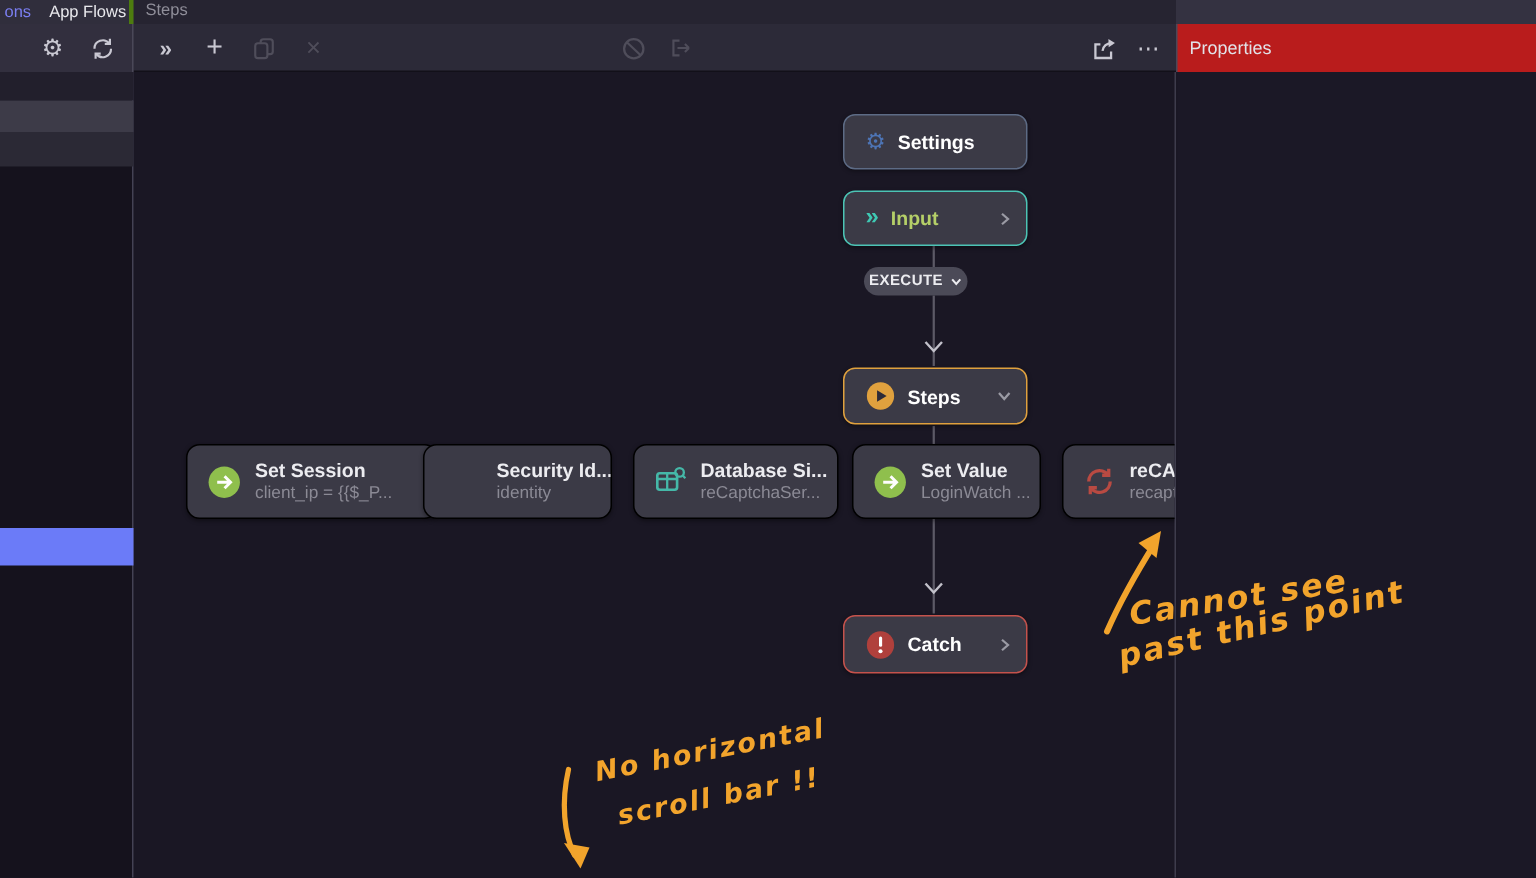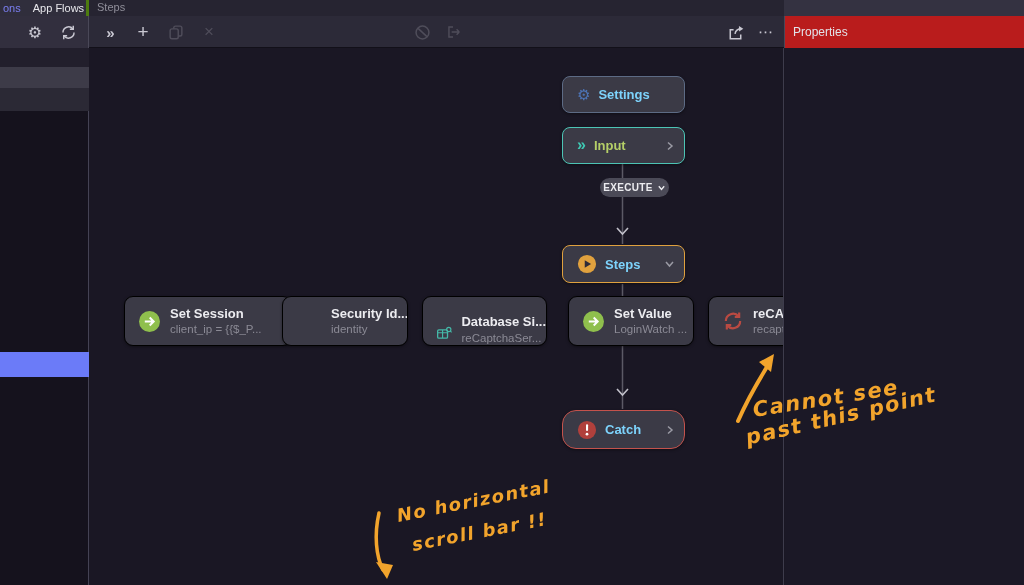--- a/index.html
+++ b/index.html
@@ -52,45 +52,45 @@
   #canvas { position:absolute; left:90px; top:48px; width:694px; height:537px; background:#1a1724;
             overflow:hidden; border-right:1px solid #3e3c4c; }
   #wires { position:absolute; left:0; top:0; }
 
   .node { position:absolute; background:#3b3a46; border-radius:8px; border:1.5px solid;
           display:flex; align-items:center; padding-left:14px; gap:8px;
           box-shadow:0 1px 3px rgba(0,0,0,.4); }
   .b-blue   { border-color:#5d6b85; }
   .b-teal   { border-color:#4cc4b5; }
   .b-orange { border-color:#e0a13e; }
-  .b-red    { border-color:#c4524c;border-radius:14px; }
+  .b-red    { border-color:#c4524c; }
   .b-green  { border-color:#9dc24f; }
 
-  .node-label { color:#7dd3fc; font-size:13px; font-weight:600; }
+  .node-label { color:#ffffff; font-size:13px; font-weight:600; }
   .label-input { color:#b5cf68; }
   .chev { position:absolute; right:9px; top:50%; transform:translateY(-50%); display:flex; }
 
   #node-settings { left:472px; top:28px;  width:123px; height:37px; }
   #node-input    { left:472px; top:79px;  width:123px; height:37px; }
   #node-steps    { left:472px; top:197px; width:123px; height:38px; }
   #node-catch    { left:472px; top:362px; width:123px; height:39px; }
 
-  #execute-pill { position:absolute; left:510px; top:130px; width:69px; height:19px; background:#4b4a57;
+  #execute-pill { position:absolute; left:486px; top:130px; width:69px; height:19px; background:#4b4a57;
                   border-radius:10px; display:flex; align-items:center; justify-content:center; gap:4px; }
   #execute-pill span { color:#ececf0; font-size:10px; font-weight:700; letter-spacing:.3px; }
 
   .gear-blue { color:#4d74b5; font-size:15px; line-height:1; }
   .input-glyph { color:#3fc9b4; font-size:16px; font-weight:bold; line-height:1; margin-top:-2px; }
 
   .card { position:absolute; top:248px; height:50px; background:#3b3a46; border-radius:9px;
           border:1.5px solid; display:flex; align-items:center; gap:9px; padding-left:13px;
           box-shadow:0 1px 3px rgba(0,0,0,.4); overflow:hidden; }
   #card-0 { left:34px;  width:168px; }
   #card-1 { left:192px; width:126px;gap:35px; }
-  #card-2 { left:332px; width:125px;align-items:flex-end; }
+  #card-2 { left:332px; width:137px; }
   #card-3 { left:478px; width:126px; }
   #card-4 { left:618px; width:120px; }
   .card-text { display:flex; flex-direction:column; line-height:1.25; white-space:nowrap; }
   .card-title { color:#ececf0; font-size:13px; font-weight:600; }
   .card-sub { color:#8b8a95; font-size:11.5px; }
 
   
   #ann-layer { position:absolute; left:0; top:0; width:1024px; height:585px; pointer-events:none; z-index:50; }
   .hand { position:absolute; color:#f2a42c; font-family:"DejaVu Sans", sans-serif; font-style:italic;
           font-weight:bold; letter-spacing:1.5px; transform-origin:left center; white-space:nowrap; }

